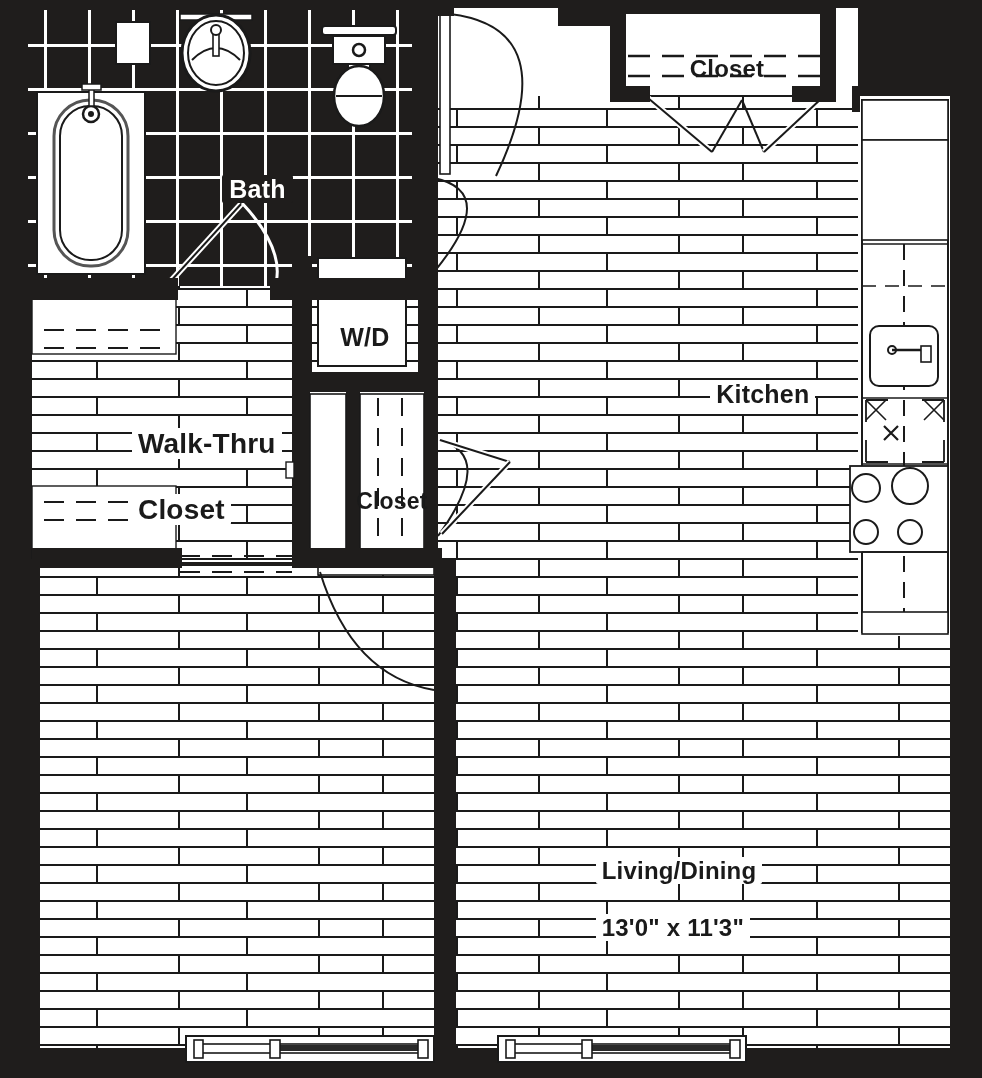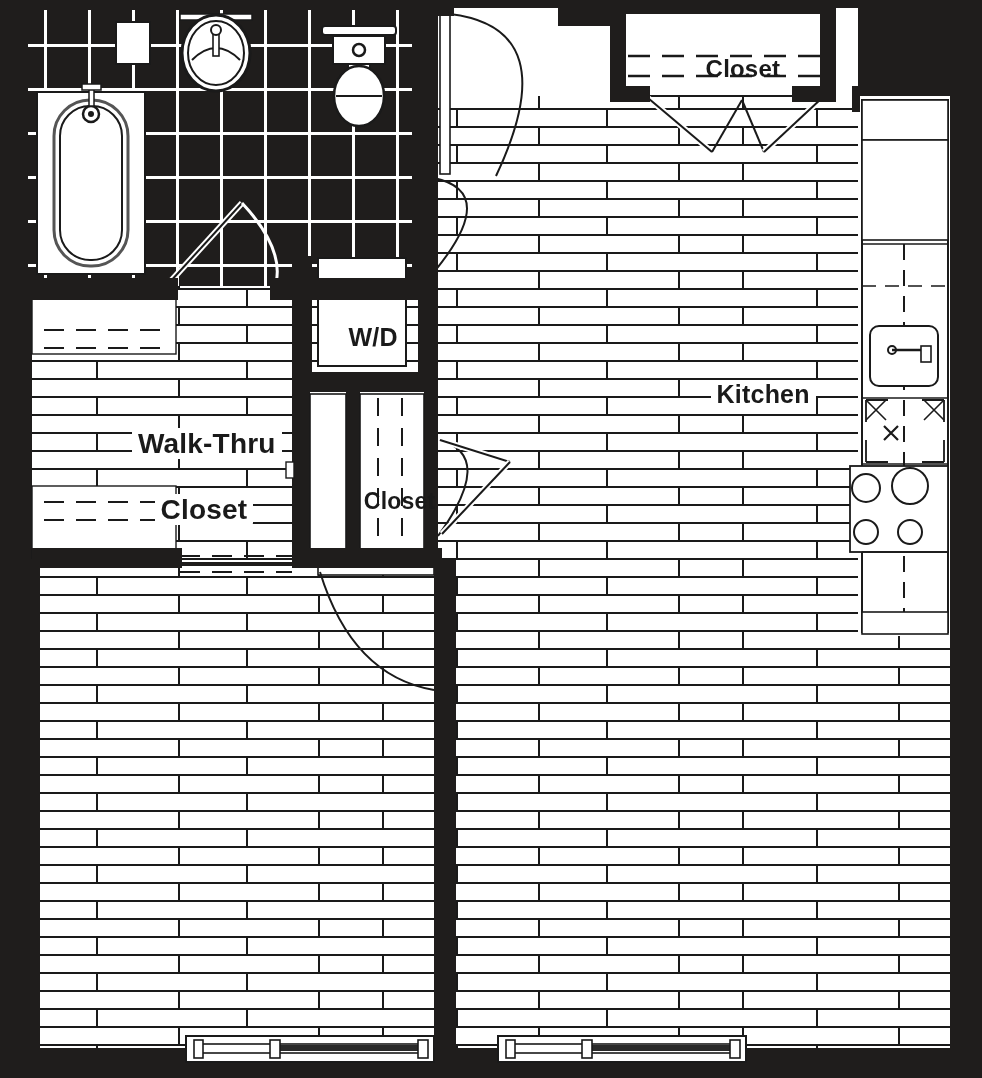--- a/index.html
+++ b/index.html
@@ -1,20 +1,20 @@
 <!DOCTYPE html>
 <html><head>
 <meta charset="utf-8">
 <style>
   html,body{margin:0;padding:0;background:#ffffff;}
   body{font-family:"Liberation Sans",sans-serif;}
   #plan{position:relative;width:982px;height:1078px;background:#ffffff;overflow:hidden;}
   #plan svg{display:block;}
   .lbl{position:absolute;color:#1a1a1a;font-family:"Liberation Sans",sans-serif;
-       font-weight:600;text-align:center;letter-spacing:.2px;line-height:1.18;white-space:pre;}
+       font-weight:600;letter-spacing:.2px;line-height:1.18;white-space:pre;}
   .lbl.dark{color:#ffffff;}
   .halo{background:#ffffff;padding:0 6px;border-radius:2px;}
   .halo.dark{background:#1f1d1c;padding:0 7px;}
 </style>
 </head>
 <body>
 
 <div id="plan">
 
 <svg width="982" height="1078" viewBox="0 0 982 1078">
@@ -293,20 +293,23 @@
 
     <rect x="424" y="510" width="14" height="56" fill="#1f1d1c"></rect>
     <rect x="852" y="86" width="8" height="26" fill="#1f1d1c"></rect>
   </g>
 
   <g>
     <rect x="0" y="0" width="982" height="1078" fill="none" stroke="#1f1d1c" stroke-width="0"></rect>
   </g>
 </svg>
 
+<div class="lbl dark" style="left:208px;top:145px;width:120px;font-size:25px;">
+  <span class="halo dark">Bath</span>
+</div>
 
 <div class="lbl" style="left:676px;top:27px;width:120px;font-size:24px;">
   <span>Closet</span>
 </div>
 
 <div class="lbl" style="left:326px;top:293px;width:80px;font-size:25px;">
   <span>W/D</span>
 </div>
 
 <div class="lbl" style="left:696px;top:350px;width:120px;font-size:25px;">
@@ -316,14 +319,18 @@
 <div class="lbl" style="left:116px;top:394px;width:160px;font-size:28px;">
   <span class="halo">Walk-Thru</span><br>
   <span class="halo">Closet</span>
 </div>
 
 <div class="lbl" style="left:343px;top:461px;width:100px;font-size:23px;">
   <span>Closet</span>
 </div>
 
 
+<div class="lbl" style="left:582px;top:829px;width:220px;font-size:24px;">
+  <span class="halo">Living/Dining</span><br>
+  <span class="halo">13'0" x 11'3"</span>
+</div>
 
 </div>
 
 </body></html>

